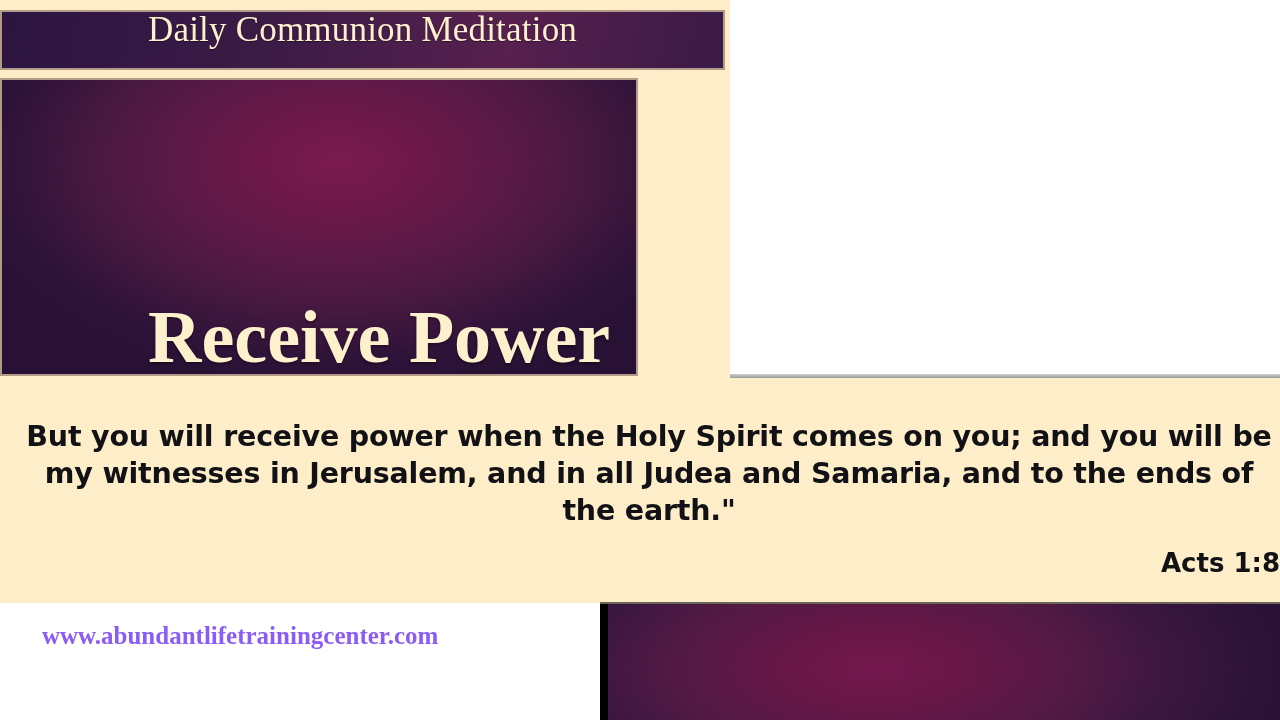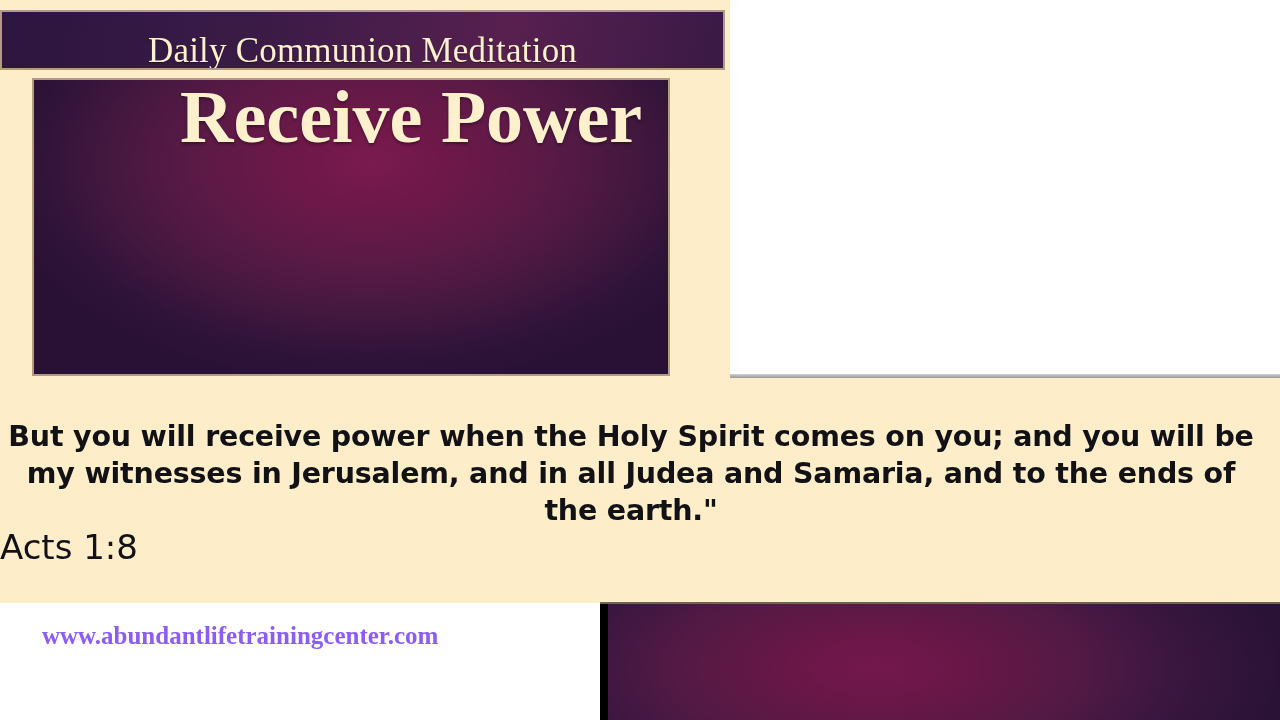--- a/index.html
+++ b/index.html
@@ -29,21 +29,21 @@
   #header-bar {
     position: absolute;
     left: 0;
     top: 10px;
     width: 725px;
     height: 60px;
     box-sizing: border-box;
     border: 2px solid #b39a86;
     background: linear-gradient(100deg, #2c1540 0%, #3a1b46 35%, #57204f 70%, #3a1a46 100%);
     display: flex;
-    align-items: flex-end;
+    align-items: flex-start;
     justify-content: center;
     overflow: hidden;
   }
   #header-title {
     font-family: "Liberation Serif", "DejaVu Serif", serif;
     font-size: 35px;
     line-height: 1;
     color: #fdf0cf;
     letter-spacing: 0.2px;
     white-space: nowrap;
@@ -61,23 +61,22 @@
     border: 2px solid #b39a86;
     background:
       radial-gradient(ellipse 62% 78% at 53% 28%,
         #7a1a4f 0%,
         #6d1848 20%,
         #5c1a47 42%,
         #44183f 66%,
         #2f1339 85%,
         #281134 100%);
     display: flex;
-    align-items: flex-start;
-    overflow: hidden;
-    margin-left: 32px;
+    align-items: flex-end;
+    overflow: hidden;
   }
   #slide-title {
     font-family: "Liberation Serif", "DejaVu Serif", serif;
     font-weight: bold;
     font-size: 74px;
     line-height: 1;
     color: #fcf0cd;
     margin-left: 146px;
     white-space: nowrap;
     text-shadow: 0 2px 3px rgba(0,0,0,.35);
@@ -104,41 +103,41 @@
   
   #scripture-band {
     position: absolute;
     left: 0;
     top: 378px;
     width: 1280px;
     height: 225px;
     background: #fdeec9;
     display: flex;
     flex-direction: column;
-    align-items: flex-start;
+    align-items: flex-end;
     justify-content: flex-start;
     padding-top: 40px;
     box-sizing: border-box;
   }
   #scripture-text {
     width: 1262px;
     text-align: center;
     font-family: "DejaVu Sans", sans-serif;
     font-weight: bold;
     font-size: 28.5px;
     line-height: 37px;
     color: #111116;
     letter-spacing: -0.2px;
   }
   #scripture-reference {
-    margin-top: 0px;
+    margin-top: 16px;
     text-align: center;
     font-family: "DejaVu Sans", sans-serif;
-    font-weight: normal;
-    font-size: 34px;
+    font-weight: bold;
+    font-size: 26px;
     line-height: 37px;
     color: #111116;
   }
 
   
   #footer {
     position: absolute;
     left: 0;
     top: 603px;
     width: 1280px;

